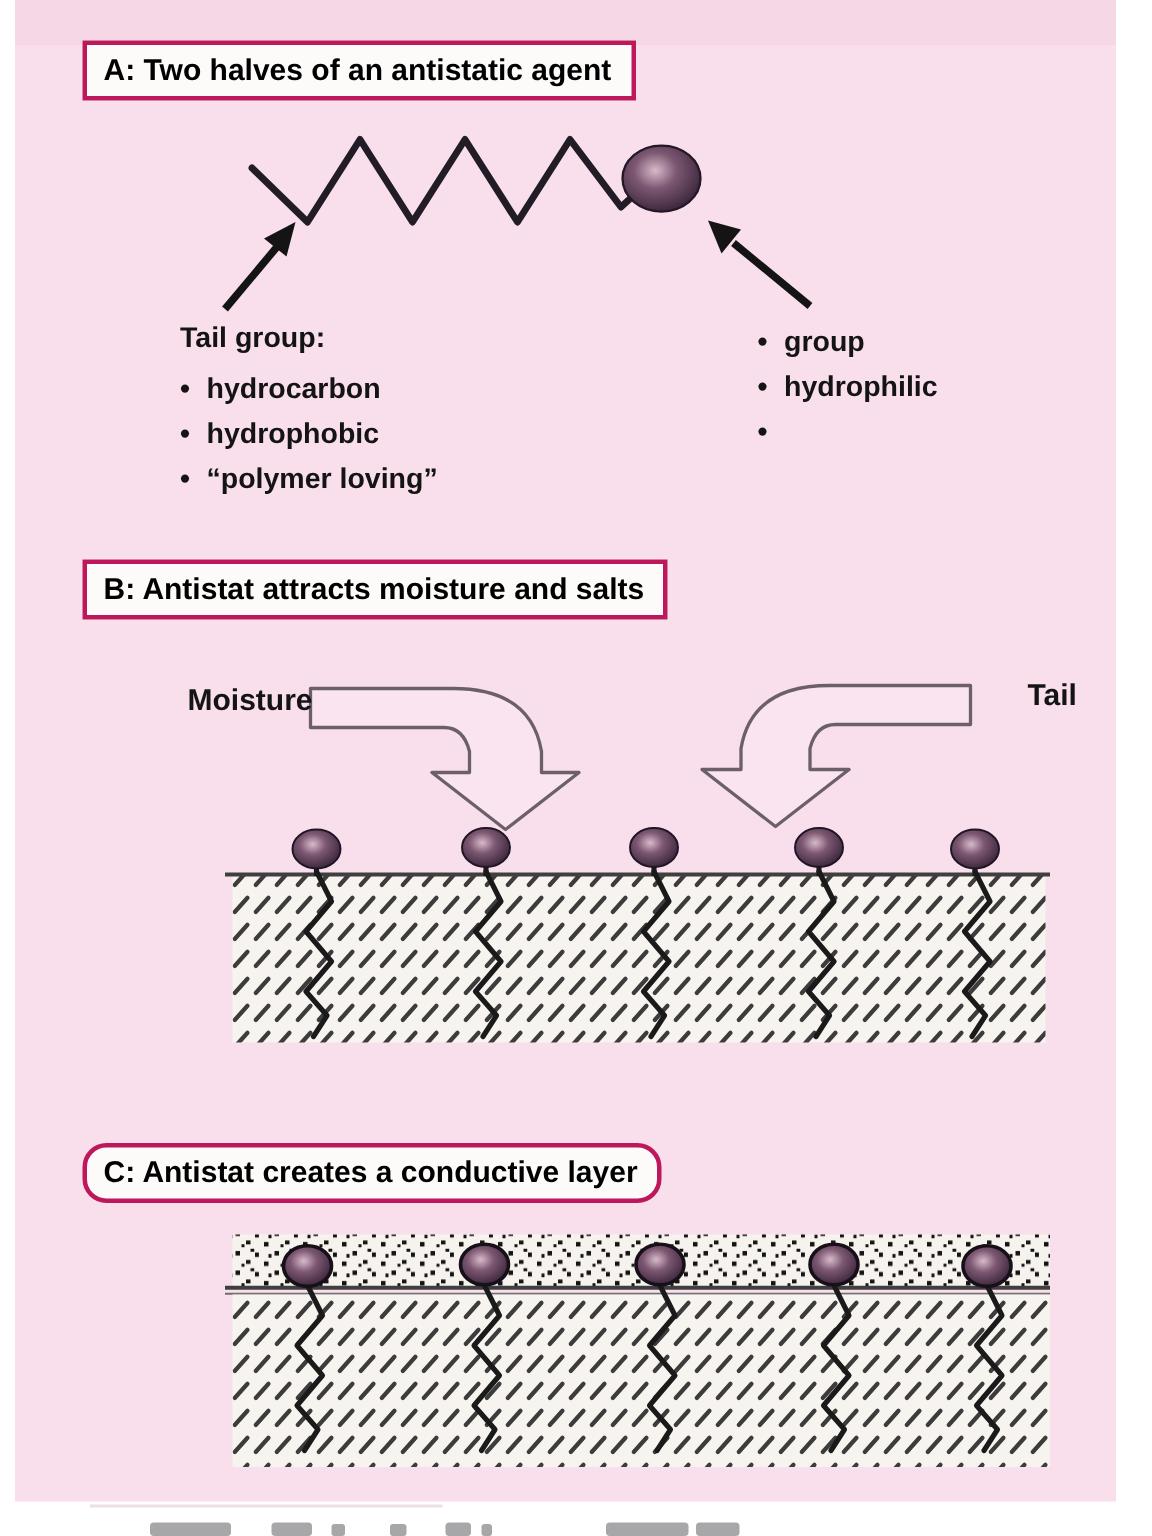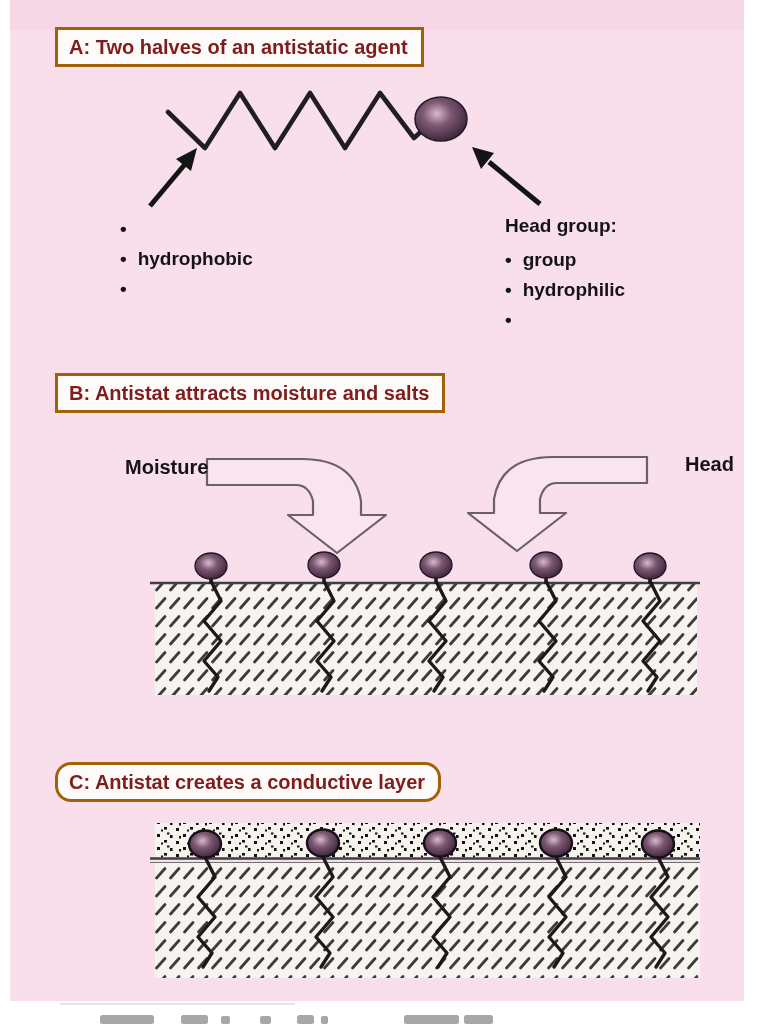--- a/index.html
+++ b/index.html
@@ -6,23 +6,23 @@
   body{
     width:768px;height:1024px;position:relative;overflow:hidden;
     background:#ffffff;
     font-family:"Liberation Sans", sans-serif;
     color:#141414;
   }
   .panel-bg{position:absolute;left:10px;top:0;width:734px;height:1001px;background:#f9dfec;}
   .panel-band{position:absolute;left:10px;top:0;width:734px;height:30px;background:#f5d7e6;}
   svg.layer{position:absolute;left:0;top:0;width:768px;height:1024px;pointer-events:none;}
   .tbox{
-    position:absolute;background:#fdfbfa;border:3px solid #a16207;
+    position:absolute;background:#fdfbfa;border:3px solid #be185d;
     font-weight:bold;font-size:20px;line-height:33px;height:33px;
-    padding:1px 13px 0 11px;white-space:nowrap;color:#7f1d1d;
+    padding:1px 13px 0 11px;white-space:nowrap;color:#000000;
   }
   #boxA{left:55px;top:27px;}
   #boxB{left:55px;top:373px;}
   #boxC{left:55px;top:762px;border-radius:16px;}
   .grp{position:absolute;font-weight:bold;font-size:19px;}
   .grp-heading{margin:0 0 7px 0;line-height:24px;}
   .bullet-row{display:flex;gap:11px;line-height:30px;align-items:flex-start;}
   .dot{font-size:19px;}
   #tail-group{left:120px;top:214px;}
   #head-group{left:505px;top:214px;}
@@ -139,41 +139,43 @@
   <span>A: Two halves of an antistatic agent</span>
 </div>
 <div class="tbox" id="boxB">
   <span>B: Antistat attracts moisture and salts</span>
 </div>
 <div class="tbox" id="boxC">
   <span>C: Antistat creates a conductive layer</span>
 </div>
 
 <div class="grp" id="tail-group">
+  <div class="grp-heading">Tail group:</div>
   <div class="bullet-row">
     <span class="dot">•</span>
+    <span>hydrocarbon</span>
   </div>
   <div class="bullet-row">
     <span class="dot">•</span>
     <span>hydrophobic</span>
   </div>
   <div class="bullet-row">
     <span class="dot">•</span>
+    <span>“polymer loving”</span>
   </div>
 </div>
 
 <div class="grp" id="head-group">
-  <div class="grp-heading">Head group:</div>
   <div class="bullet-row">
     <span class="dot">•</span>
     <span>group</span>
   </div>
   <div class="bullet-row">
     <span class="dot">•</span>
     <span>hydrophilic</span>
   </div>
   <div class="bullet-row">
     <span class="dot">•</span>
   </div>
 </div>
 
 <div class="flow-label" id="moisture-label">Moisture</div>
-<div class="flow-label" id="salts-label">Head</div>
+<div class="flow-label" id="salts-label">Tail</div>
 
 </body></html>

